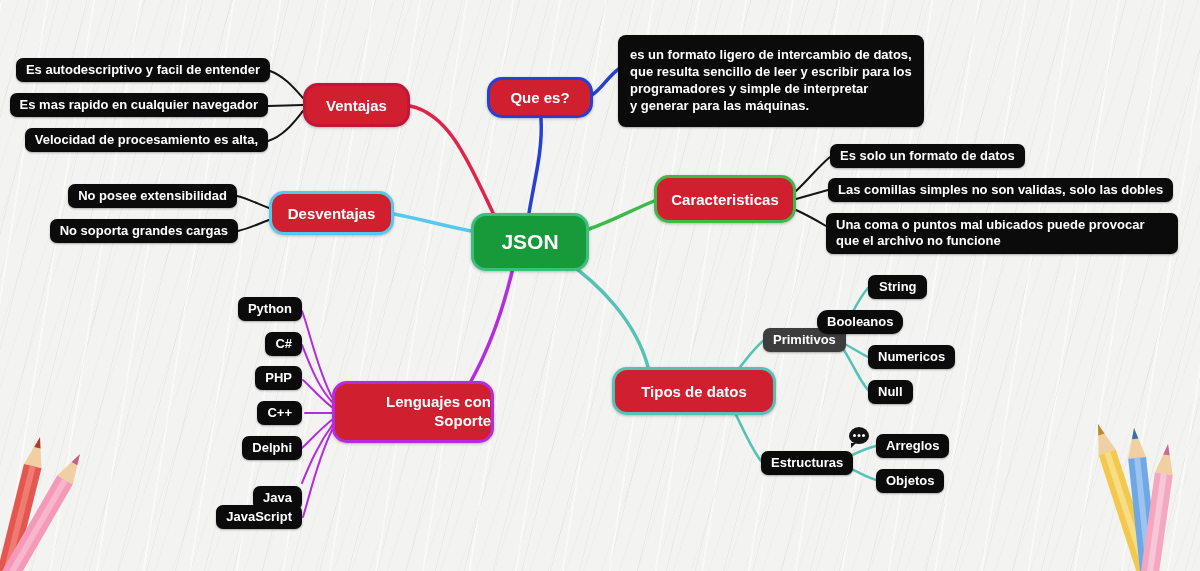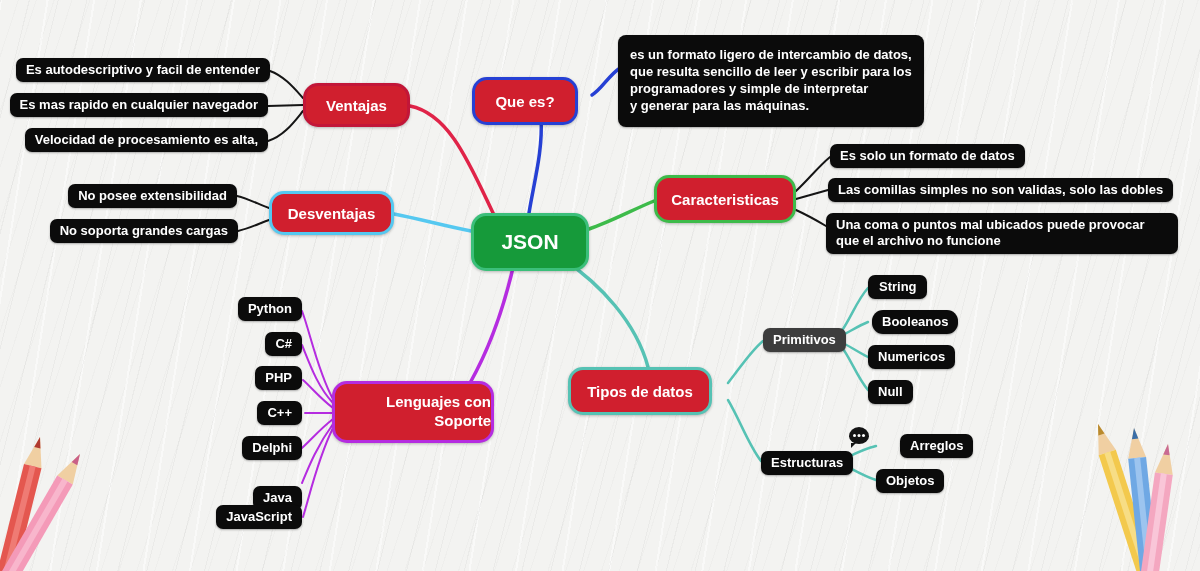--- a/index.html
+++ b/index.html
@@ -20,26 +20,26 @@
   svg.pencils { z-index:6; pointer-events:none; }
 
   .node {
     position:absolute; z-index:3;
     background:#d01f2e; color:#fff; font-weight:bold; font-size:15px;
     display:flex; align-items:center; justify-content:center; text-align:center;
     border-radius:15px; border:3px solid #b8132c;
     box-shadow:0 1px 3px rgba(0,0,0,0.25);
   }
   .node-ventajas        { left:303px; top:83px;  width:107px; height:44px; border-color:#c21638; }
-  .node-que-es          { left:472px; top:77px;  width:106px; height:48px; border-color:#2640d4; }
+  .node-que-es          { left:487px; top:77px;  width:106px; height:41px; border-color:#2640d4; }
   .node-desventajas     { left:269px; top:191px; width:125px; height:44px; border-color:#55c8f0; }
   .node-caracteristicas { left:654px; top:175px; width:142px; height:48px; border-color:#3dbb4a; }
   .node-lenguajes       { left:332px; top:381px; width:162px; height:62px; border-color:#b52ce0;
                           justify-content:flex-start; text-align:right; padding-left:24px; line-height:1.25; }
-  .node-tipos           { left:568px; top:367px; width:144px; height:48px; border-color:#56c2b4; }
+  .node-tipos           { left:612px; top:367px; width:164px; height:48px; border-color:#56c2b4; }
   .node-json            { left:471px; top:213px; width:118px; height:58px;
                           background:#169a3a; border-color:#3bbf7a; font-size:21px; }
 
   .black-label {
     position:absolute; z-index:3;
     background:#0b0b0b; color:#fff; font-weight:bold; font-size:13px;
     padding:4px 10px; border-radius:7px; white-space:nowrap; line-height:1.25;
     box-shadow:0 1px 2px rgba(0,0,0,0.3);
   }
   .gray-label { background:#3d3d3d; }
@@ -62,25 +62,25 @@
   .c2 { left:826px; top:213px; }
   .l0 { right:898px; top:297px; }
   .l1 { right:898px; top:332px; }
   .l2 { right:898px; top:366px; }
   .l3 { right:898px; top:401px; }
   .l4 { right:898px; top:436px; }
   .l5 { right:898px; top:486px;text-align:right; }
   .l6 { right:898px; top:505px; }
   .p-label { left:763px; top:328px; }
   .t0 { left:868px; top:275px;padding-left:11px; }
-  .t1 { left:872px; top:310px;border-radius:11px; }
+  .t1 { left:817px; top:310px;border-radius:11px; }
   .t2 { left:868px; top:345px; }
   .t3 { left:868px; top:380px; }
   .e-label { left:761px; top:451px; }
-  .s0 { left:900px; top:434px; }
+  .s0 { left:876px; top:434px; }
   .s1 { left:876px; top:469px; }
 
   .bubble {
     position:absolute; z-index:4; left:849px; top:427px; width:20px; height:17px;
     background:#141414; border-radius:50% 50% 50% 50% / 55% 55% 45% 45%;
   }
   .bubble::after {
     content:""; position:absolute; left:2px; bottom:-4px;
     border-left:5px solid #141414; border-bottom:5px solid transparent;
   }

